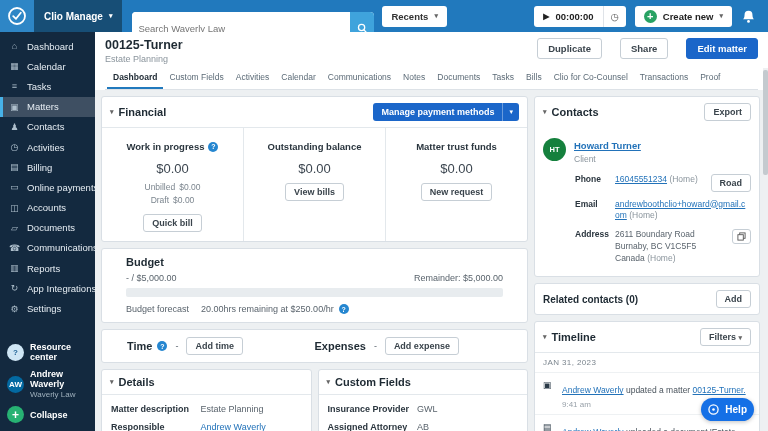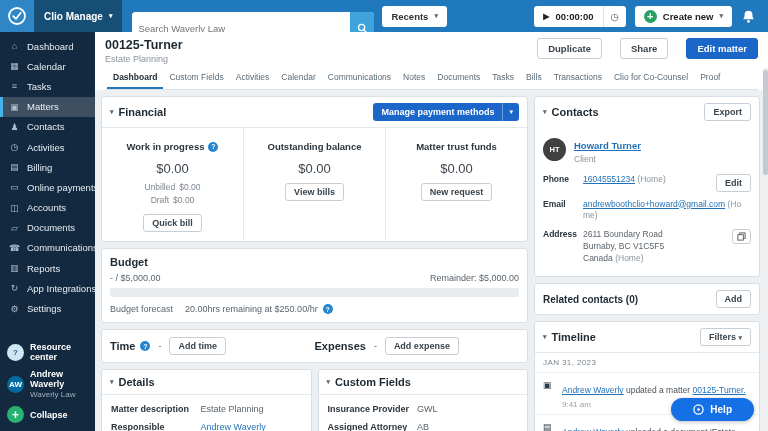--- a/index.html
+++ b/index.html
@@ -66,70 +66,70 @@
   .fin-col{flex:1;text-align:center;padding:8px 6px 9px;}
   .fin-col + .fin-col{border-left:1px solid #e3e8ec;}
   .fin-col-title{font-size:9.5px;font-weight:bold;color:#2b363f;display:inline-flex;gap:4px;align-items:center;}
   .help-dot{width:10px;height:10px;border-radius:50%;background:#2586d0;color:#fff;font-size:7px;font-weight:bold;display:inline-flex;align-items:center;justify-content:center;flex:none;cursor:pointer;}
   .fin-amount{font-size:13px;color:#3c4650;margin:7px 0 5px;}
   .fin-sub{font-size:8.5px;color:#7b858e;line-height:1.55;margin-bottom:5px;}
   .fin-sub b{font-weight:normal;color:#7b858e;margin-right:4px;}
   .btn-sm{padding:3px 8px;font-size:9px;}
 
   
-  .budget-card{padding:7px 0 0;}
+  .budget-card{padding:7px 16px 0;}
   .budget-title{font-size:11px;font-weight:bold;color:#1e2a33;padding:0 8px 5px;}
   .budget-row{display:flex;font-size:9px;color:#5a646d;padding:0 8px;}
   .budget-remainder{margin-left:auto;}
   .budget-bar{height:9px;background:#e8ecef;border-radius:2px;margin:5px 8px 7px;}
   .forecast{font-size:9px;color:#5a646d;padding:0 8px 8px;display:flex;gap:12px;align-items:center;}
   .forecast-value{display:flex;gap:5px;align-items:center;}
 
   
-  .te-card{display:flex;padding:7px 8px;}
+  .te-card{display:flex;padding:7px 25px;}
   .te-half{flex:1;display:flex;align-items:center;gap:8px;}
   .te-title{font-size:11px;font-weight:bold;color:#1e2a33;display:flex;gap:5px;align-items:center;}
   .te-dash{font-size:9px;color:#5a646d;}
 
   
   .bottom-cards{display:flex;gap:6px;align-items:flex-start;}
   .kv-card{flex:1;}
   .kv-card .card-head{border-bottom:1px solid #e3e8ec;}
   .kv-rows{padding:5px 0 6px;}
   .kv-row{display:flex;padding:3.6px 9px;font-size:9px;align-items:flex-start;}
   .kv-label{width:47%;font-weight:bold;color:#2b363f;padding-right:6px;line-height:1.25;}
   .kv-value{flex:1;color:#5a646d;line-height:1.25;}
   a.link{color:#2272b9;text-decoration:underline;cursor:pointer;}
 
   
   .contact-block{padding:8px 8px 4px;display:flex;gap:8px;align-items:center;}
-  .avatar{width:23px;height:23px;border-radius:50%;background:#404040;color:#fff;font-size:7.5px;font-weight:bold;display:flex;align-items:center;justify-content:center;flex:none;}
+  .avatar{width:23px;height:23px;border-radius:50%;background:#15803d;color:#fff;font-size:7.5px;font-weight:bold;display:flex;align-items:center;justify-content:center;flex:none;}
   .contact-name{font-size:9.5px;font-weight:bold;}
   .contact-role{font-size:8.5px;color:#8a949c;margin-top:1px;}
   .ci-rows{padding:2px 8px 8px;}
-  .ci-row{display:flex;font-size:8.5px;padding:3.5px 0;align-items:flex-start;}
+  .ci-row{display:flex;font-size:8.5px;padding:3.5px 0;align-items:flex-start;margin-left:32px;}
   .ci-label{width:40px;font-weight:bold;color:#2b363f;flex:none;}
   .ci-value{flex:1;color:#5a646d;line-height:1.4;word-break:break-all;padding-right:4px;}
   .type{color:#8a949c;}
   .icon-btn{border:1px solid #c6ced5;background:#fff;border-radius:3px;padding:2px 4px;cursor:pointer;display:flex;align-items:center;}
 
   
   .related-card{display:flex;align-items:center;padding:6px 8px;}
   .related-title{font-size:10px;font-weight:bold;color:#1e2a33;}
 
   
   .tl-date{font-size:8px;color:#7b858e;padding:5px 8px;border-top:1px solid #e3e8ec;letter-spacing:.4px;}
   .tl-event{display:flex;gap:7px;padding:6px 8px 5px;border-top:1px solid #eef1f3;}
   .tl-icon{color:#2b3a47;font-size:9px;width:12px;flex:none;padding-top:1px;}
   .tl-body{flex:1;}
   .tl-text{font-size:8.5px;color:#4a545d;line-height:1.35;}
   .tl-time{font-size:8px;color:#98a1a9;margin-top:3px;}
 
   
-  .help-btn{position:absolute;right:14px;bottom:10px;background:#1570e6;color:#fff;border:0;border-radius:14px;padding:6px 22px;font-size:10px;font-weight:bold;display:flex;gap:6px;align-items:center;box-shadow:0 1px 4px rgba(0,0,0,.25);cursor:pointer;font-family:inherit;}
+  .help-btn{position:absolute;right:14px;bottom:10px;background:#1570e6;color:#fff;border:0;border-radius:14px;padding:6px 7px;font-size:10px;font-weight:bold;display:flex;gap:6px;align-items:center;box-shadow:0 1px 4px rgba(0,0,0,.25);cursor:pointer;font-family:inherit;}
   .scroll-track{position:absolute;right:0;top:36px;bottom:0;width:5px;background:#eef0f2;}
   .scroll-thumb{position:absolute;right:0;top:38px;width:5px;height:105px;background:#c4cacf;border-radius:2px;cursor:pointer;}
 </style>
 </head>
 <body>
 
 <header class="topbar">
   <div class="logo-box">
     <svg width="18" height="18" viewBox="0 0 18 18">
       <circle cx="9" cy="9" r="8" fill="none" stroke="#fff" stroke-width="1.8"></circle>
@@ -270,22 +270,22 @@
       <div class="tabs">
         <span class="tab active">Dashboard</span>
         <span class="tab">Custom Fields</span>
         <span class="tab">Activities</span>
         <span class="tab">Calendar</span>
         <span class="tab">Communications</span>
         <span class="tab">Notes</span>
         <span class="tab">Documents</span>
         <span class="tab">Tasks</span>
         <span class="tab">Bills</span>
+        <span class="tab">Clio for Co-Counsel</span>
         <span class="tab">Transactions</span>
-        <span class="tab">Clio for Co-Counsel</span>
         <span class="tab">Proof</span>
       </div>
     </div>
 
     <div class="content">
 
       <div class="col-left">
 
         <section class="card">
           <div class="card-head">
@@ -426,21 +426,21 @@
             <span class="avatar">HT</span>
             <span>
               <a class="link contact-name">Howard Turner</a>
               <div class="contact-role">Client</div>
             </span>
           </div>
           <div class="ci-rows">
             <div class="ci-row">
               <span class="ci-label">Phone</span>
               <span class="ci-value"><a class="link">16045551234</a> <span class="type">(Home)</span></span>
-              <button class="btn btn-sm">Edit</button>
+              <button class="btn btn-sm">Road</button>
             </div>
             <div class="ci-row">
               <span class="ci-label">Email</span>
               <span class="ci-value"><a class="link">andrewboothclio+howard@gmail.com</a> <span class="type">(Home)</span></span>
             </div>
             <div class="ci-row">
               <span class="ci-label">Address</span>
               <span class="ci-value">
                 <span>2611 Boundary Road</span><br>
                 <span>Burnaby, BC V1C5F5</span><br>

